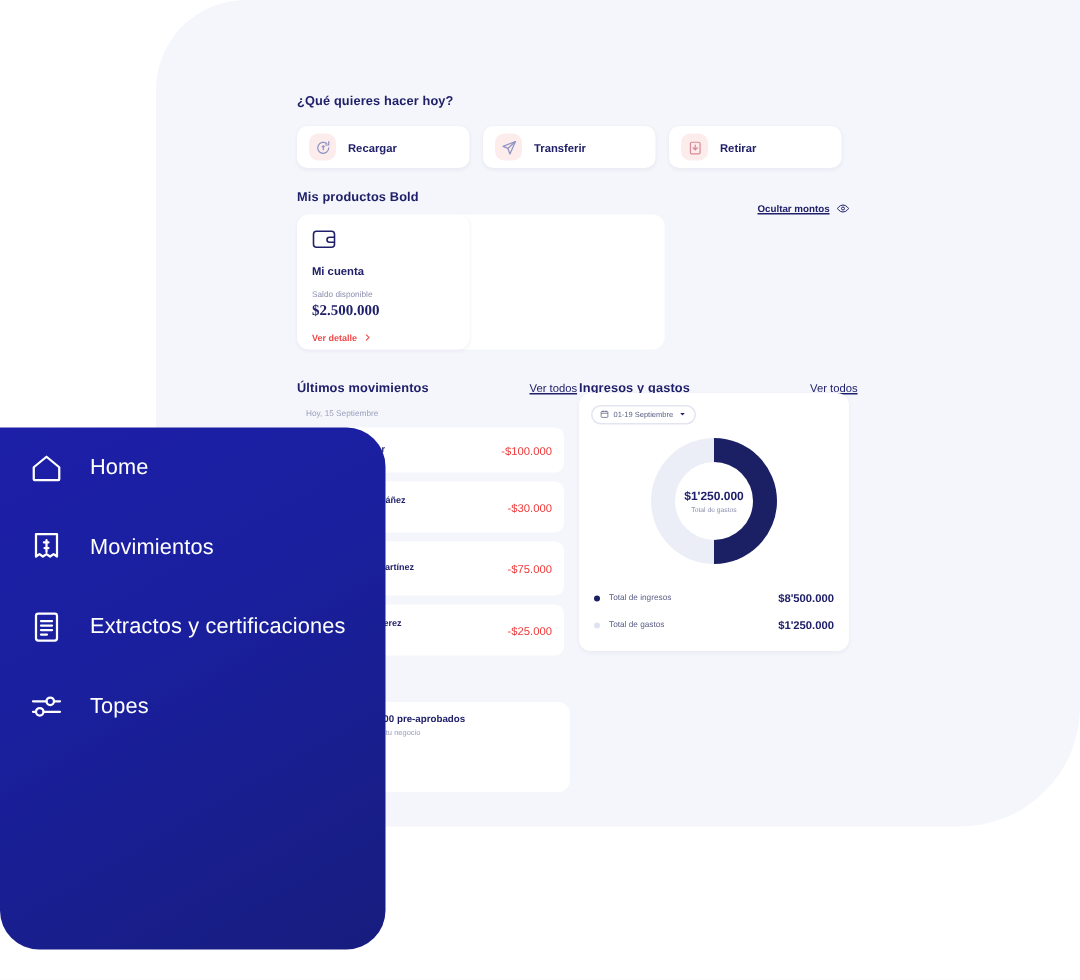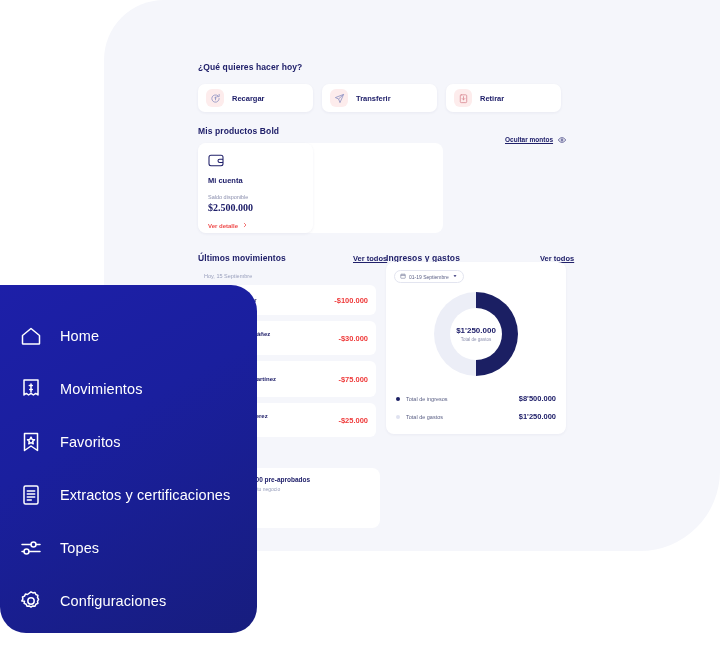--- a/index.html
+++ b/index.html
@@ -44,21 +44,21 @@
     position: absolute;
     font-size: 8.5px;
     font-weight: bold;
     color: #20206a;
     letter-spacing: .1px;
   }
 
   .link-small {
     position: absolute;
     font-size: 7.5px;
-    font-weight: bold;
+    font-weight: normal;
     color: #20206a;
     text-decoration: underline;
   }
 
   
   .q-row { position: absolute; left: 198px; top: 84px; }
   .q-card {
     position: absolute;
     width: 115px;
     height: 28px;
@@ -122,21 +122,21 @@
     background: #ffffff;
     border-radius: 6px;
     margin-bottom: 6px;
     display: flex; align-items: center;
     padding: 0 8px;
   }
   .mv-row.tall { height: 34px; }
   .mv-txt { flex: 1; }
   .mv-name { font-size: 6px; font-weight: bold; color: #20206a; }
   .mv-note { font-size: 5px; color: #9aa0bd; margin-top: 2px; }
-  .mv-amt { font-size: 7.5px; font-weight: bold; color: #ef3b3b; }
+  .mv-amt { font-size: 7.5px; font-weight: normal; color: #ef3b3b; }
 
   
   .promo {
     position: absolute;
     left: 198px; top: 468px;
     width: 182px; height: 60px;
     background: #ffffff;
     border-radius: 8px;
     padding: 8px 10px;
   }
@@ -202,21 +202,20 @@
 
   
   .sidebar {
     position: absolute;
     left: 0px; top: 285px;
     width: 257px; height: 348px;
     background: linear-gradient(150deg, #1d1fa8 0%, #1a1f9e 40%, #171d7e 100%);
     border-top-right-radius: 26px;
     border-bottom-right-radius: 26px;
     border-bottom-left-radius: 26px;
-    padding-top: 24px;
   }
   .sb-item {
     height: 53px;
     display: flex; align-items: center;
     padding-left: 18px;
     gap: 16px;
   }
   .sb-ico { width: 26px; height: 26px; flex: none; display: flex; align-items: center; justify-content: center; }
   .sb-lab { font-size: 14.5px; color: #ffffff; letter-spacing: .1px; }
 </style>
@@ -407,29 +406,20 @@
     <div class="sb-item">
       <span class="sb-ico">
         <svg width="24" height="24" viewBox="0 0 24 24" fill="none" stroke="#ffffff" stroke-width="1.5" stroke-linejoin="round">
           <path d="M5 3h14v15l-2.3-1.6L14.4 18l-2.4-1.6L9.6 18l-2.3-1.6L5 18z"></path>
           <path d="M12 7v8M10.3 8.6h3M10.7 12.4h2.6" stroke-linecap="round"></path>
         </svg>
       </span>
       <span class="sb-lab">Movimientos</span>
     </div>
 
-    <div class="sb-item">
-      <span class="sb-ico">
-        <svg width="24" height="24" viewBox="0 0 24 24" fill="none" stroke="#ffffff" stroke-width="1.5" stroke-linejoin="round">
-          <path d="M5.5 3.5h13v17l-6.5-4.5-6.5 4.5z"></path>
-          <path d="M12 7.2l1.1 2.2 2.4.3-1.8 1.7.5 2.4-2.2-1.2-2.2 1.2.5-2.4-1.8-1.7 2.4-.3z"></path>
-        </svg>
-      </span>
-      <span class="sb-lab">Favoritos</span>
-    </div>
 
     <div class="sb-item">
       <span class="sb-ico">
         <svg width="24" height="24" viewBox="0 0 24 24" fill="none" stroke="#ffffff" stroke-width="1.5" stroke-linecap="round" stroke-linejoin="round">
           <rect x="5" y="3" width="14" height="18" rx="1.5"></rect>
           <path d="M8.3 8h7.4M8.3 11h7.4M8.3 14h7.4M8.3 17h4"></path>
         </svg>
       </span>
       <span class="sb-lab">Extractos y certificaciones</span>
     </div>
@@ -439,25 +429,16 @@
         <svg width="24" height="24" viewBox="0 0 24 24" fill="none" stroke="#ffffff" stroke-width="1.5" stroke-linecap="round">
           <path d="M3 8.5h9M17 8.5h4"></path>
             <circle cx="14.5" cy="8.5" r="2.5"></circle>
           <path d="M3 15.5h2M10 15.5h11"></path>
             <circle cx="7.5" cy="15.5" r="2.5"></circle>
         </svg>
       </span>
       <span class="sb-lab">Topes</span>
     </div>
 
-    <div class="sb-item">
-      <span class="sb-ico">
-        <svg width="24" height="24" viewBox="0 0 24 24" fill="none" stroke="#ffffff" stroke-width="1.5" stroke-linejoin="round">
-          <circle cx="12" cy="12" r="3.2"></circle>
-          <path d="M12 2.8l1.9 1.1 2.1-.4.9 2 2 .9-.4 2.1 1.1 1.9-1.1 1.9.4 2.1-2 .9-.9 2-2.1-.4-1.9 1.1-1.9-1.1-2.1.4-.9-2-2-.9.4-2.1L2.8 12l1.1-1.9-.4-2.1 2-.9.9-2 2.1.4z"></path>
-        </svg>
-      </span>
-      <span class="sb-lab">Configuraciones</span>
-    </div>
 
   </div>
 
 </div>
 
 </body></html>

